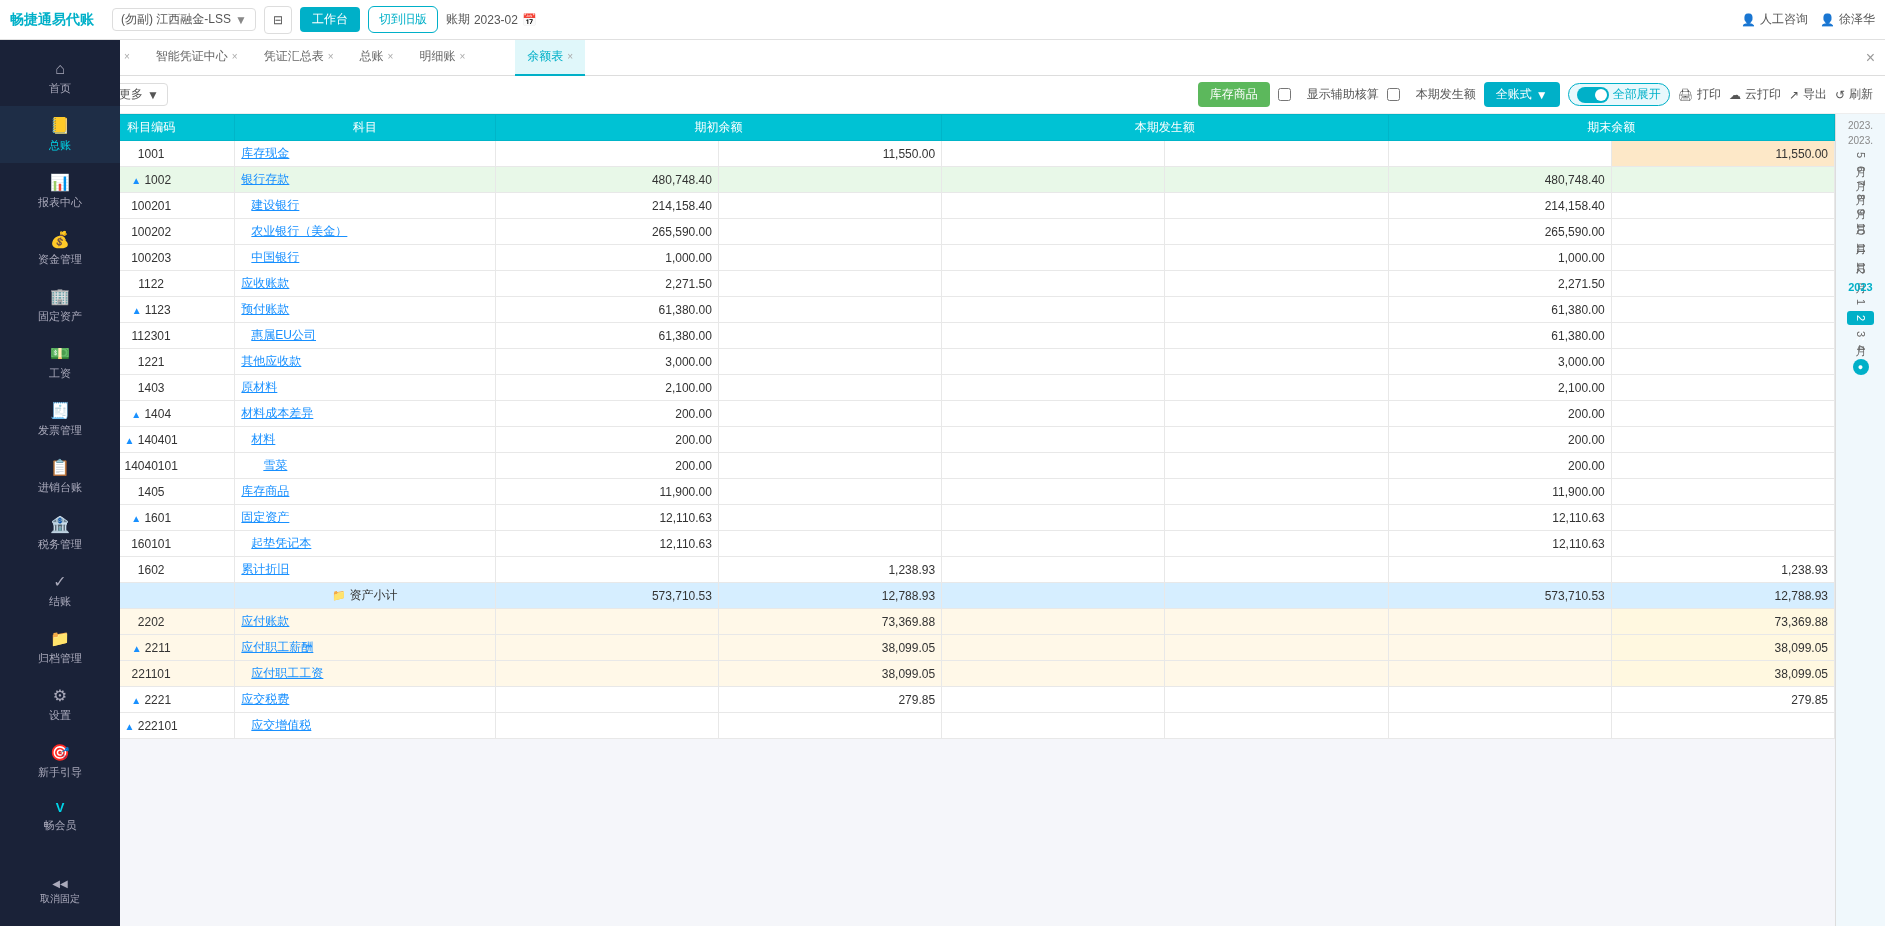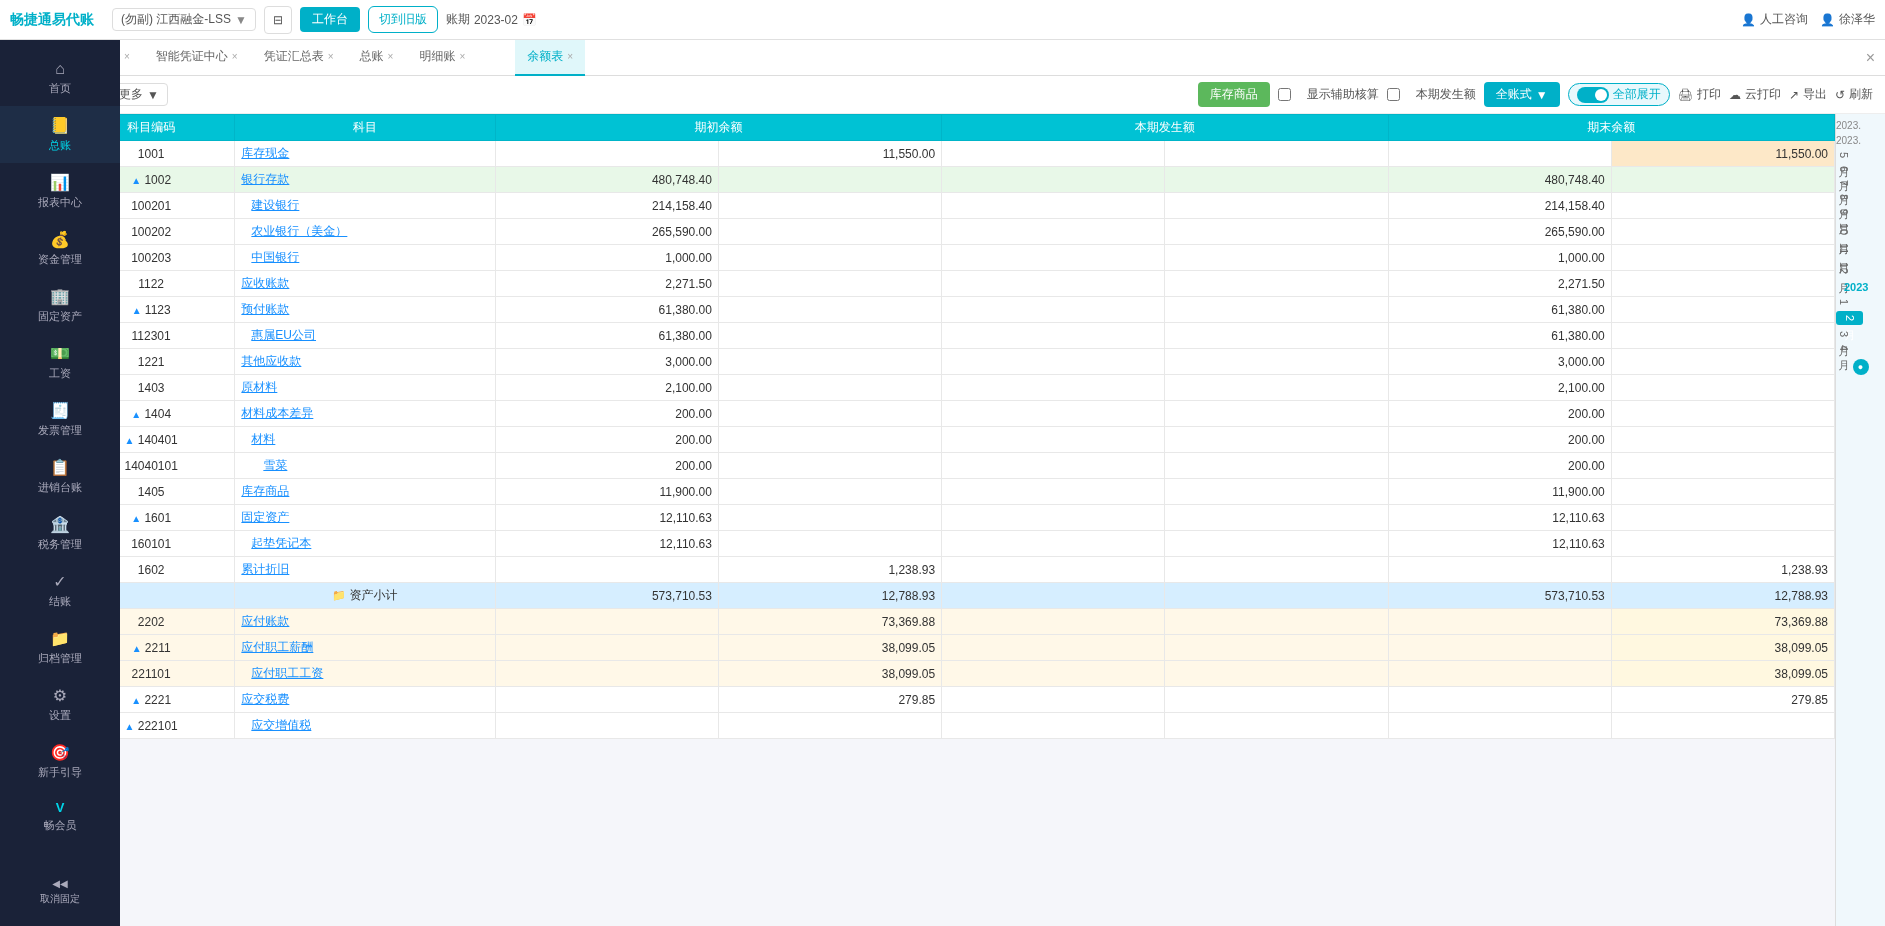--- a/index.html
+++ b/index.html
@@ -511,21 +511,21 @@
                   <td class="amount"></td>
                   <td class="amount"></td>
                   <td class="amount"></td>
                   <td class="amount"></td>
                   <td class="amount"></td>
                 </tr>
               </tbody>
           </table>
         </div>
 
-        <div style="width:50px; background:#f0f8fc; border-left:1px solid #ddd; display:flex; flex-direction:column; align-items:flex-start; padding-top:4px; overflow:hidden;">
+        <div style="width:50px; background:#f0f8fc; border-left:1px solid #ddd; display:flex; flex-direction:column; align-items:center; padding-top:4px; overflow:hidden;">
           <div style="font-size:10px; color:#888; margin:2px 0;">2023.</div>
           <div style="font-size:10px; color:#888; margin:2px 0;">2023.</div>
           <div style="writing-mode:vertical-rl; font-size:11px; color:#666; cursor:pointer; padding:4px 0;">5月</div>
           <div style="writing-mode:vertical-rl; font-size:11px; color:#666; cursor:pointer; padding:4px 0;">6月</div>
           <div style="writing-mode:vertical-rl; font-size:11px; color:#666; cursor:pointer; padding:4px 0;">7月</div>
           <div style="writing-mode:vertical-rl; font-size:11px; color:#666; cursor:pointer; padding:4px 0;">8月</div>
           <div style="writing-mode:vertical-rl; font-size:11px; color:#666; cursor:pointer; padding:4px 0;">9月</div>
           <div style="writing-mode:vertical-rl; font-size:11px; color:#666; cursor:pointer; padding:4px 0;">10月</div>
           <div style="writing-mode:vertical-rl; font-size:11px; color:#666; cursor:pointer; padding:4px 0;">11月</div>
           <div style="writing-mode:vertical-rl; font-size:11px; color:#666; cursor:pointer; padding:4px 0;">12月</div>

